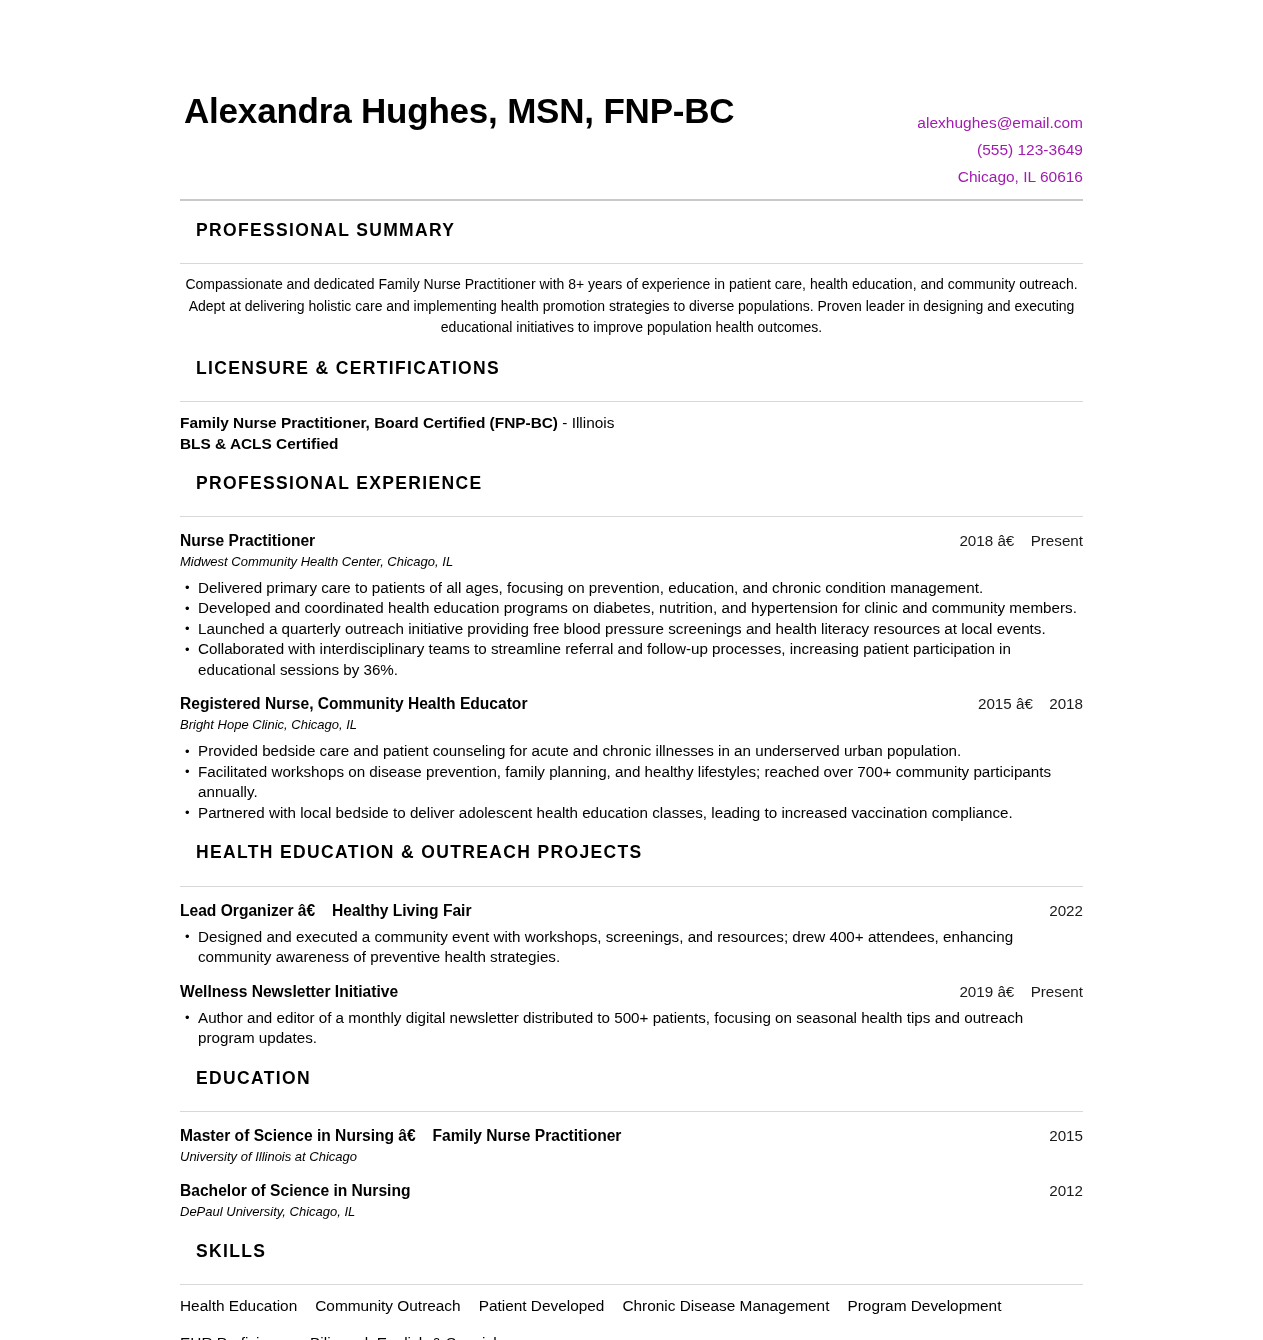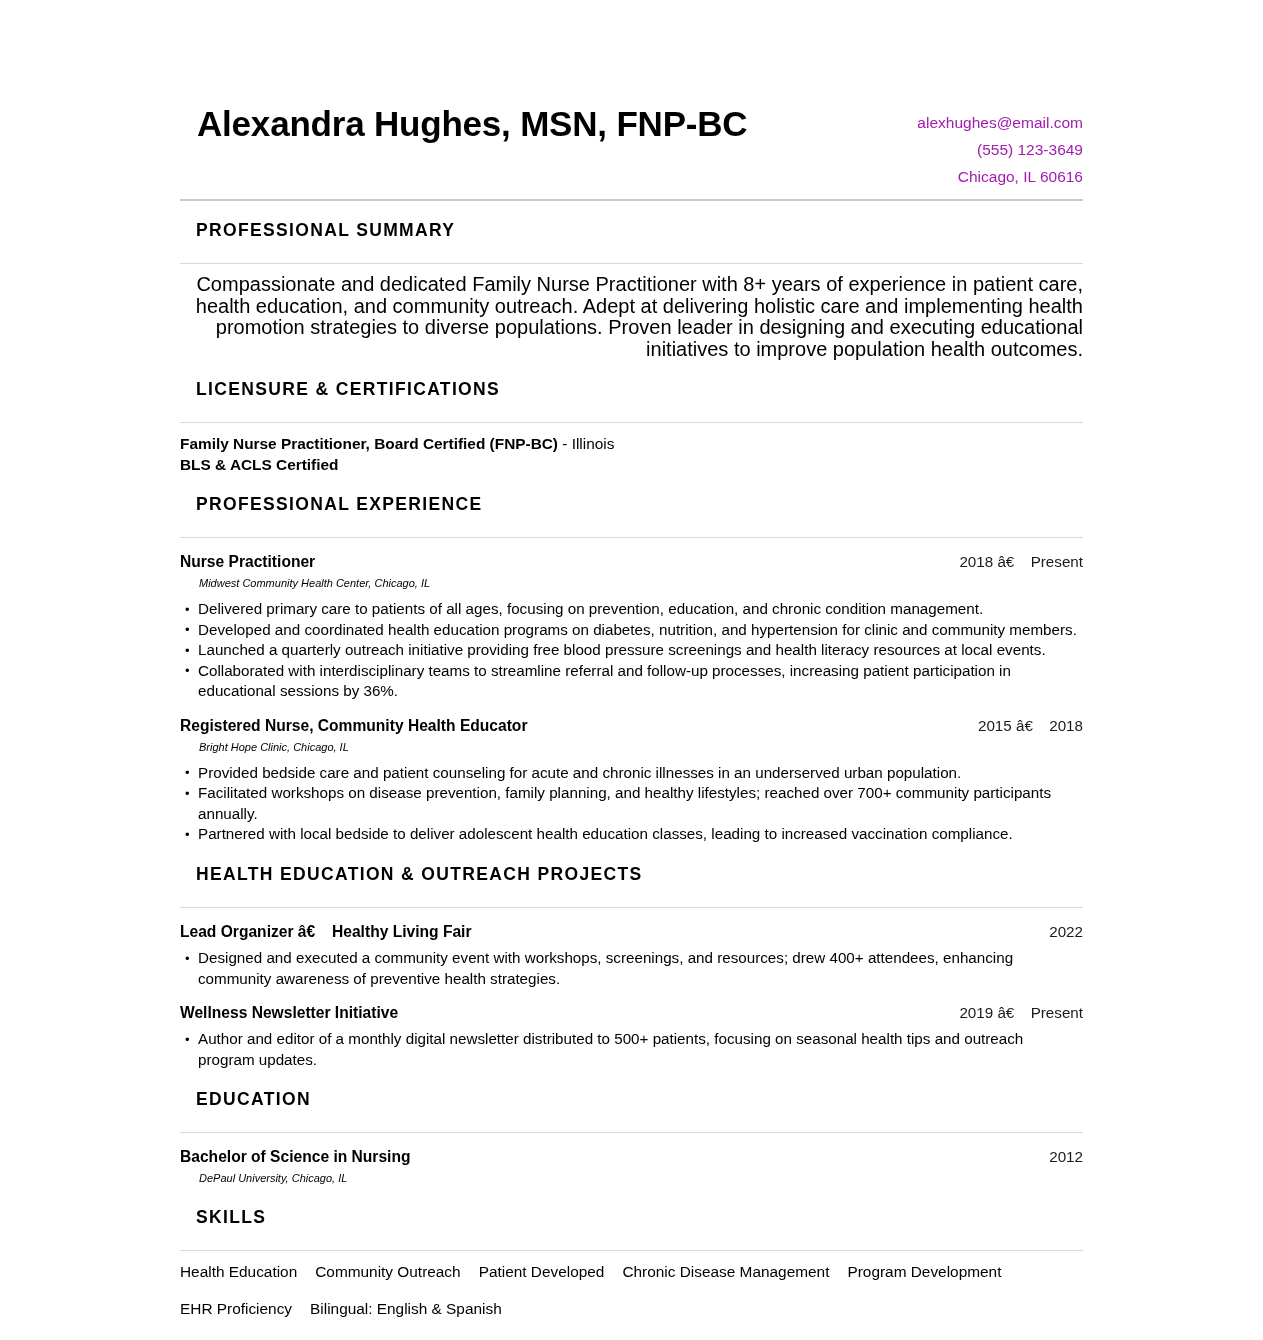--- a/index.html
+++ b/index.html
@@ -33,21 +33,21 @@
   .header {
     position: relative;
     padding-top: 88px;
     min-height: 94px;
   }
   .name {
     font-size: 35px;
     font-weight: bold;
     letter-spacing: -0.2px;
     line-height: 1.08;
-    margin: 17px;
+    margin: 4px;
     display: inline-block;
   }
   .contact {
     position: absolute;
     right: 0;
     top: 109px;
     text-align: right;
     font-size: 15.5px;
     line-height: 27px;
     color: #a21caf;
@@ -75,24 +75,24 @@
   }
   .section-rule {
     border-top: 1px solid #d8d8d8;
     height: 0;
     font-size: 0;
     line-height: 0;
     margin-bottom: 10px;
   }
 
   .summary-text {
-    font-size: 20px;
+    font-size: 14px;
     line-height: 21.5px;
     margin: 0;
-    text-align: right;
+    text-align: center;
   }
 
   .cert-line {
     font-size: 15.4px;
     line-height: 21px;
     font-weight: bold;
     margin: 0;
   }
   .cert-line .plain { font-weight: normal; }
 
@@ -111,25 +111,24 @@
     font-weight: bold;
     line-height: 20px;
   }
   .entry-date {
     font-size: 15.2px;
     line-height: 20px;
     white-space: nowrap;
     color: #1a1a1a;
   }
   .entry-org {
-    font-size: 11px;
+    font-size: 13px;
     font-style: italic;
     line-height: 20px;
     margin-top: 1px;
-    margin-left: 19px;
   }
 
   ul.bullets {
     margin: 6px 0 0 0;
     padding: 0;
     list-style: none;
   }
   ul.bullets li {
     position: relative;
     font-size: 15.2px;
@@ -242,20 +241,27 @@
         <ul class="bullets">
           <li>Author and editor of a monthly digital newsletter distributed to 500+ patients, focusing on seasonal health tips and outreach program updates.</li>
         </ul>
       </div>
     </div>
 
     <div class="section">
       <h2 class="section-title">EDUCATION</h2>
       <div class="section-rule"></div>
 
+      <div class="entry">
+        <div class="entry-head">
+          <div class="entry-title">Master of Science in Nursing â€ Family Nurse Practitioner</div>
+          <div class="entry-date">2015</div>
+        </div>
+        <div class="entry-org">University of Illinois at Chicago</div>
+      </div>
 
       <div class="entry">
         <div class="entry-head">
           <div class="entry-title">Bachelor of Science in Nursing</div>
           <div class="entry-date">2012</div>
         </div>
         <div class="entry-org">DePaul University, Chicago, IL</div>
       </div>
     </div>
 

